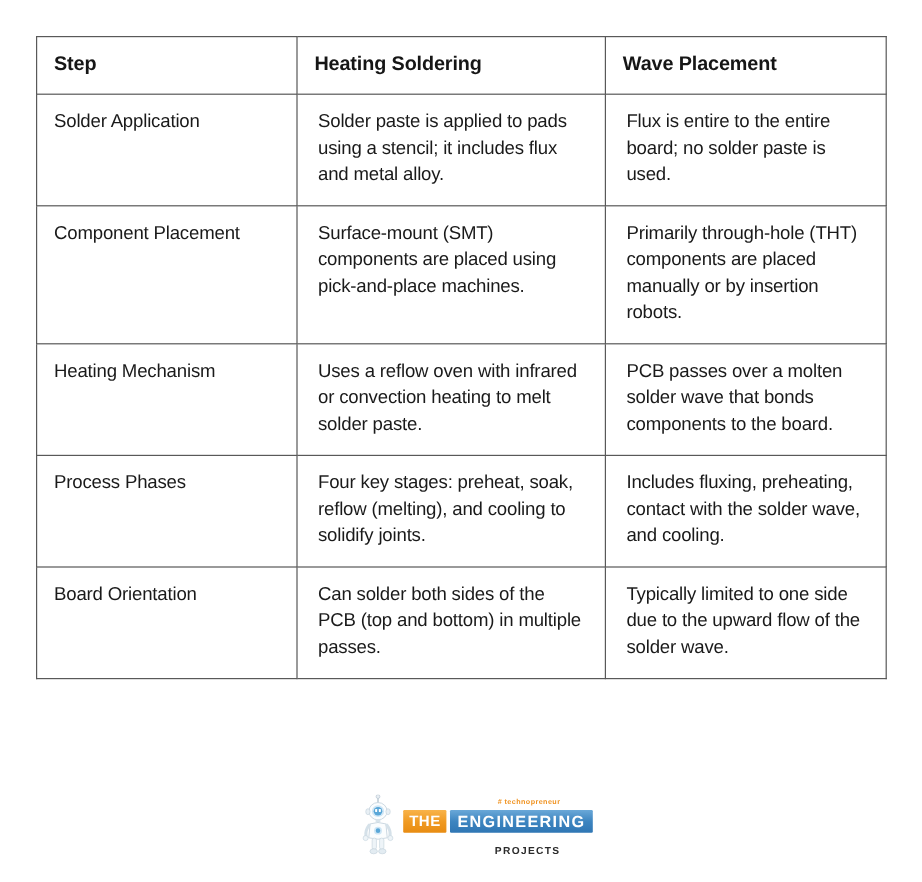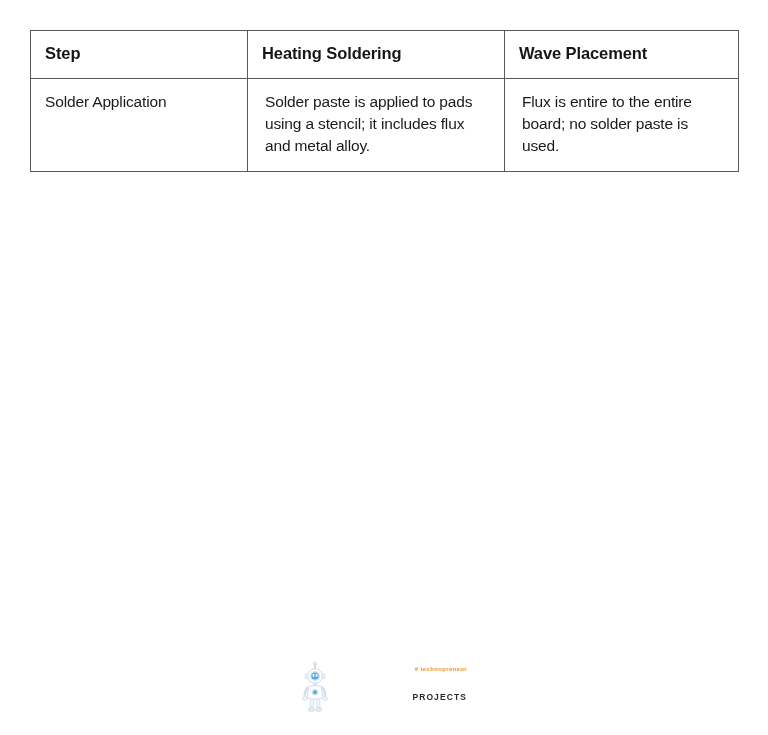--- a/index.html
+++ b/index.html
@@ -151,21 +151,21 @@
     font-weight: bold;
     letter-spacing: 1.1px;
     line-height: 19px;
     padding: 0 6px;
     border-radius: 1px;
   }
 
   .projects {
     position: absolute;
     right: 1px;
-    top: 27px;
+    top: 39px;
     font-size: 8.5px;
     font-weight: bold;
     letter-spacing: 1.1px;
     color: #2b2b2b;
     line-height: 1;
     white-space: nowrap;
   }
 </style>
 </head>
 <body>
@@ -185,20 +185,40 @@
           <th>Heating Soldering</th>
           <th>Wave Placement</th>
         </tr>
       </thead>
       <tbody>
         <tr>
           <td class="step-cell">Solder Application</td>
           <td class="desc-cell">Solder paste is applied to pads using a stencil; it includes flux and metal alloy.</td>
           <td class="desc-cell">Flux is entire to the entire board; no solder paste is used.</td>
         </tr>
+        <tr>
+          <td class="step-cell">Component Placement</td>
+          <td class="desc-cell">Surface-mount (SMT) components are placed using pick-and-place machines.</td>
+          <td class="desc-cell">Primarily through-hole (THT) components are placed manually or by insertion robots.</td>
+        </tr>
+        <tr>
+          <td class="step-cell">Heating Mechanism</td>
+          <td class="desc-cell">Uses a reflow oven with infrared or convection heating to melt solder paste.</td>
+          <td class="desc-cell">PCB passes over a molten solder wave that bonds components to the board.</td>
+        </tr>
+        <tr>
+          <td class="step-cell">Process Phases</td>
+          <td class="desc-cell">Four key stages: preheat, soak, reflow (melting), and cooling to solidify joints.</td>
+          <td class="desc-cell">Includes fluxing, preheating, contact with the solder wave, and cooling.</td>
+        </tr>
+        <tr>
+          <td class="step-cell">Board Orientation</td>
+          <td class="desc-cell">Can solder both sides of the PCB (top and bottom) in multiple passes.</td>
+          <td class="desc-cell">Typically limited to one side due to the upward flow of the solder wave.</td>
+        </tr>
       </tbody>
     </table>
   </div>
 
   <div class="footer">
     <div class="logo">
 
       <svg class="robot" viewBox="0 0 30 52">
 
         <line x1="15" y1="2" x2="15" y2="7" stroke="#b9c7d2" stroke-width="1.2"></line>
@@ -225,19 +245,23 @@
         <circle cx="25.3" cy="36.4" r="2.1" fill="#eef4f8" stroke="#c3d2dc" stroke-width="0.5"></circle>
 
         <rect x="10.1" y="36.4" width="3.6" height="9.4" rx="1.7" fill="#eef4f8" stroke="#c3d2dc" stroke-width="0.5"></rect>
         <rect x="16.3" y="36.4" width="3.6" height="9.4" rx="1.7" fill="#eef4f8" stroke="#c3d2dc" stroke-width="0.5"></rect>
         <ellipse cx="11.4" cy="47.4" rx="3.1" ry="2.1" fill="#e3ecf2" stroke="#c0cfd9" stroke-width="0.5"></ellipse>
         <ellipse cx="18.6" cy="47.4" rx="3.1" ry="2.1" fill="#e3ecf2" stroke="#c0cfd9" stroke-width="0.5"></ellipse>
       </svg>
 
       <div class="logo-right">
         <div class="tagline"># technopreneur</div>
+        <div class="wordmark">
+          <span class="box-the">THE</span>
+          <span class="box-engineering">ENGINEERING</span>
+        </div>
         <div class="projects">PROJECTS</div>
       </div>
 
     </div>
   </div>
 
 </div>
 
 </body></html>

